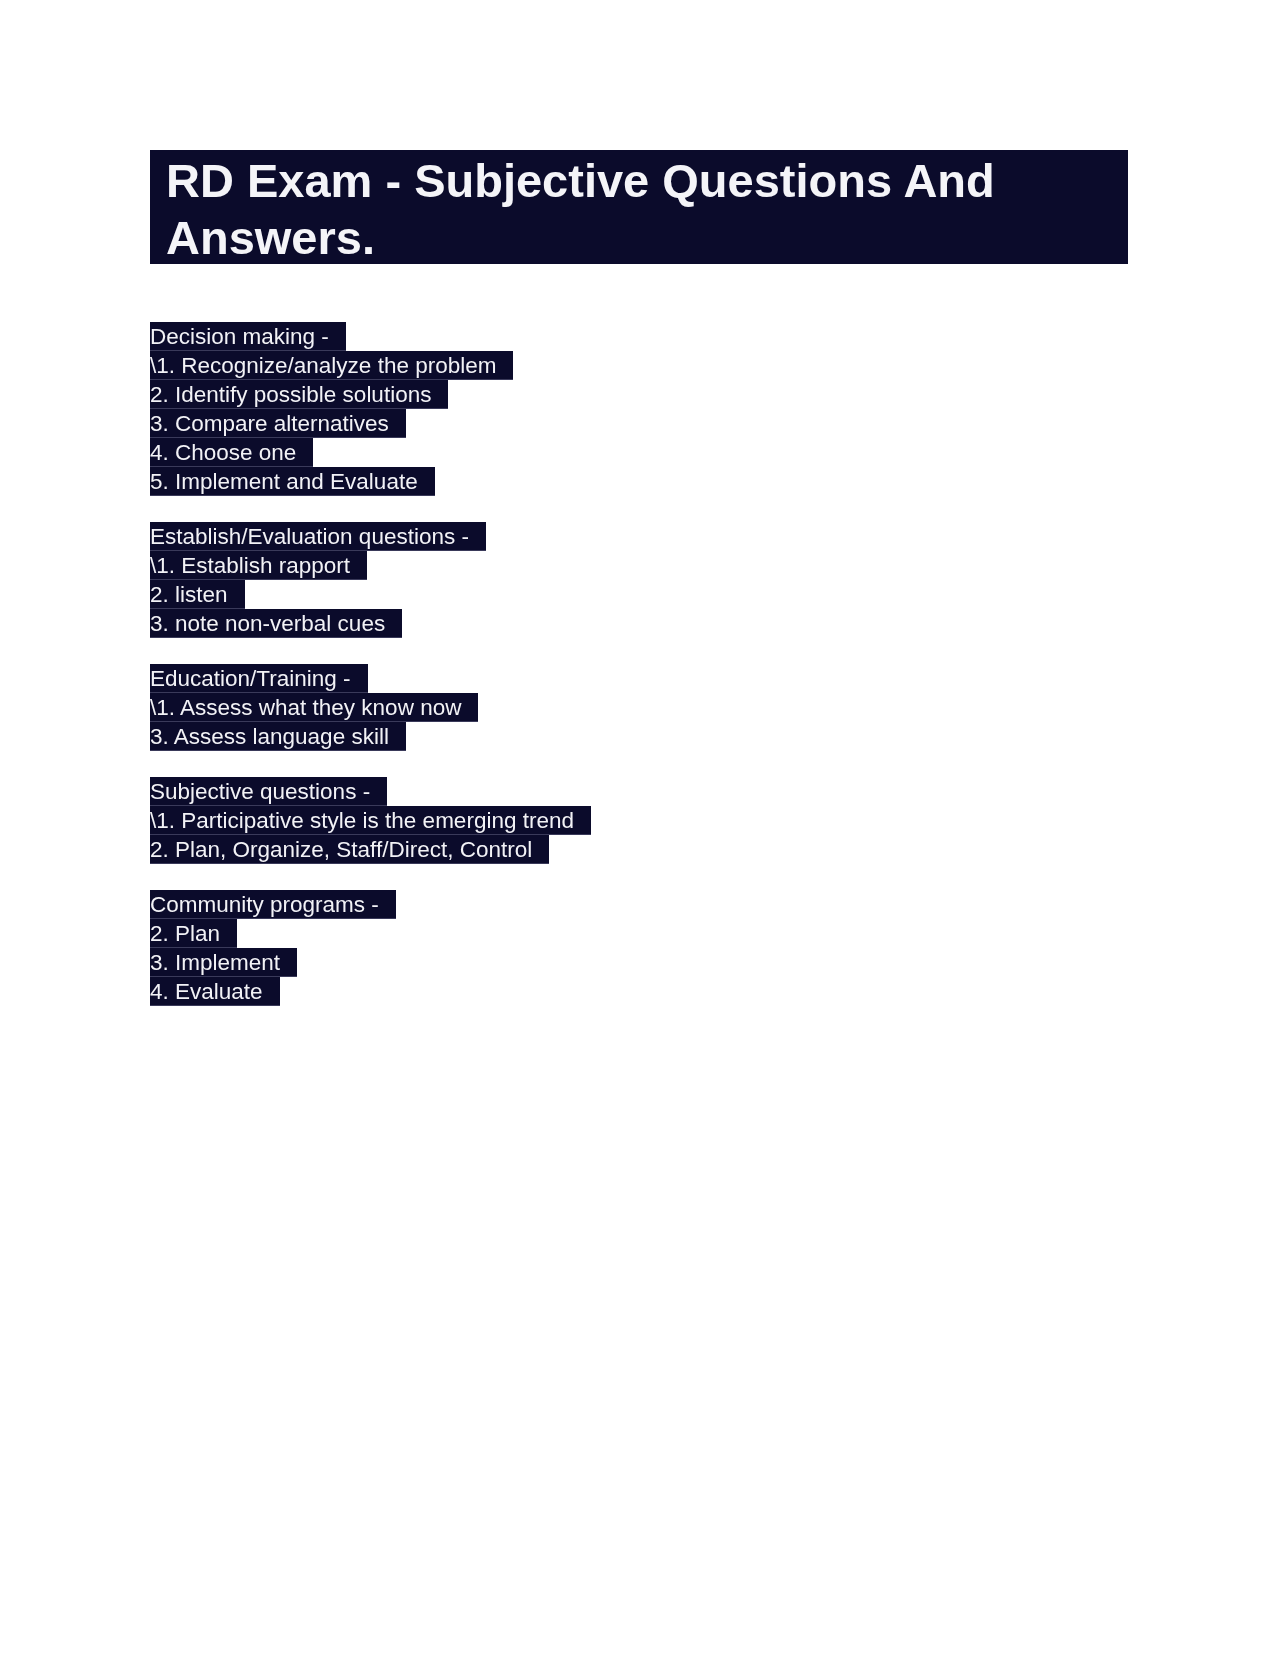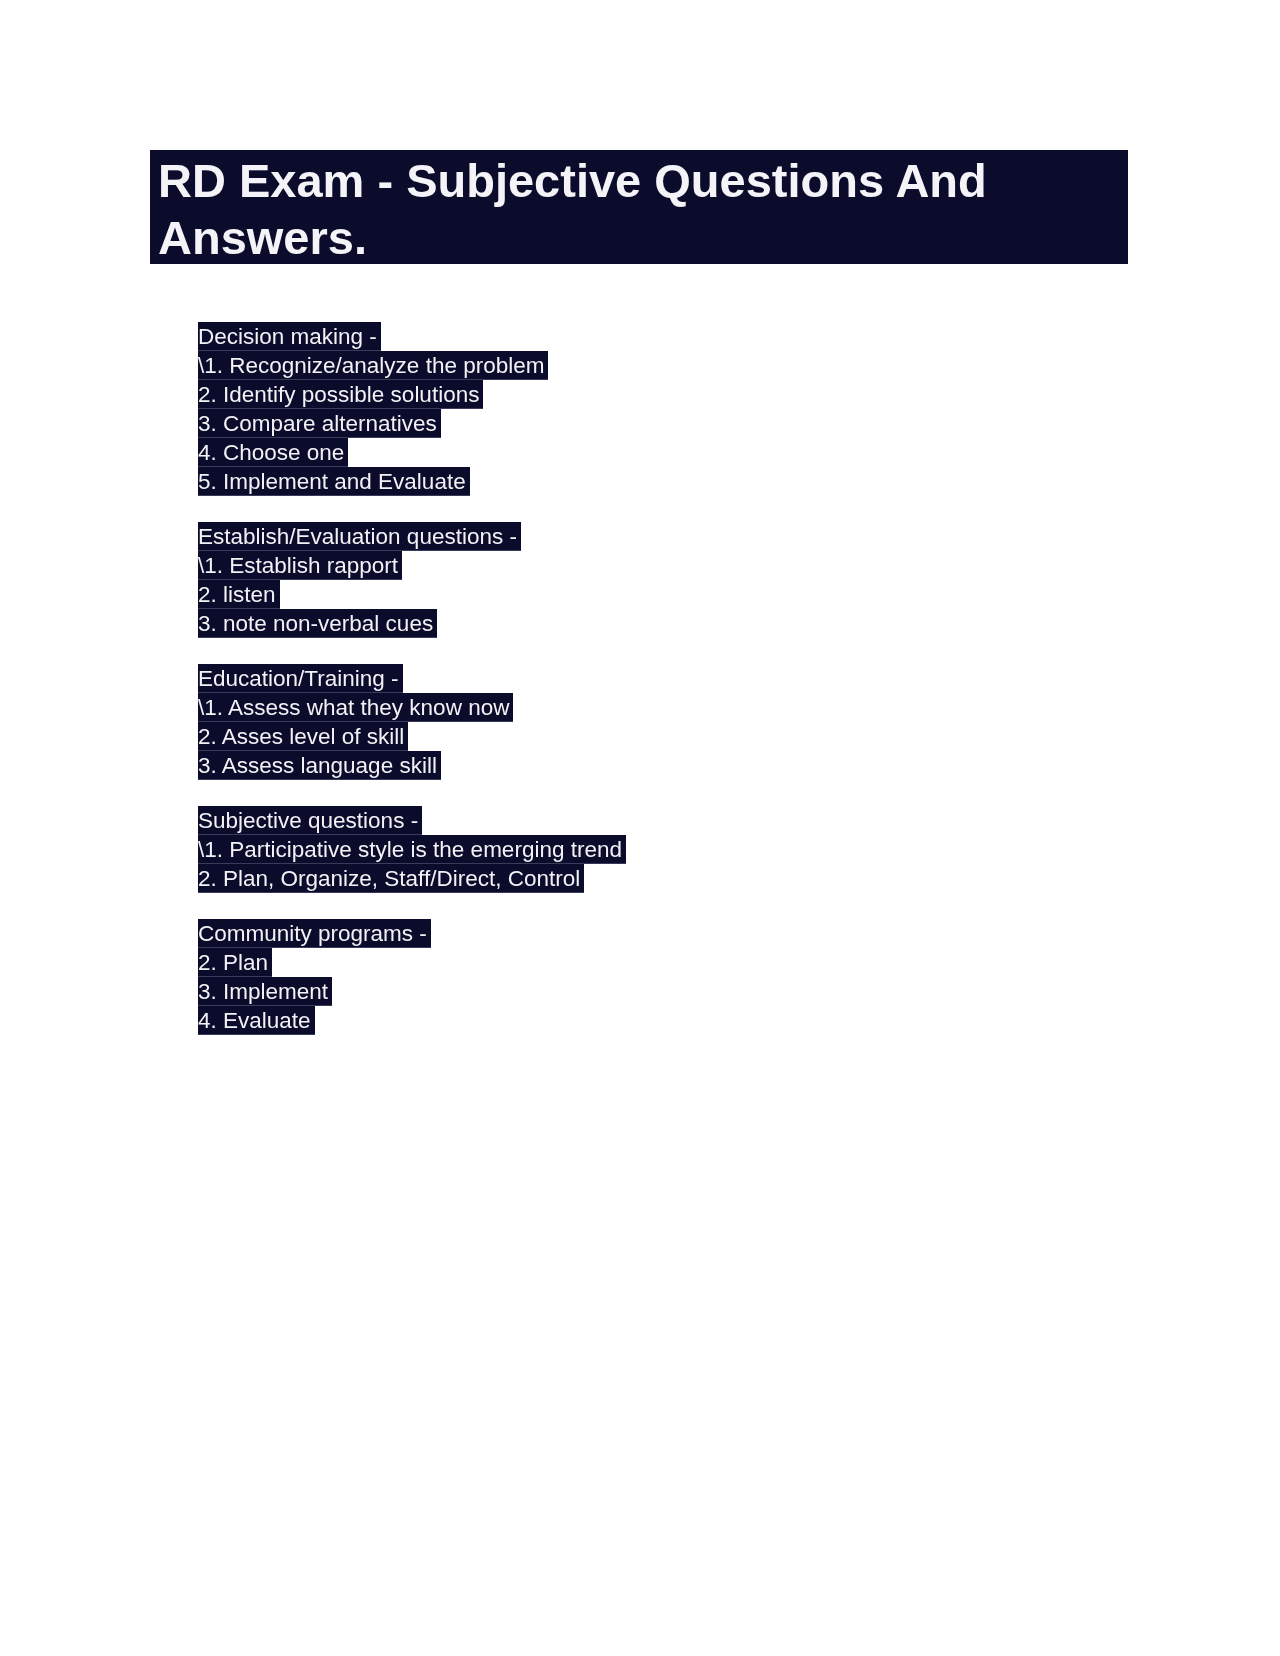--- a/index.html
+++ b/index.html
@@ -19,21 +19,21 @@
       left: 150px;
       top: 150px;
       width: 978px;
     }
     .title-box {
       background: #0b0b2b;
       color: #f4f4f8;
       font-weight: bold;
       font-size: 47px;
       line-height: 57px;
-      padding: 2px 0 0 8px;
+      padding: 2px 0 0 16px;
       height: 114px;
       box-sizing: border-box;
       width: 978px;
       margin-left: 0;
     }
     .sections {
       margin-top: 58px;
     }
     .section {
       margin-bottom: 26px;
@@ -43,24 +43,23 @@
       height: 29px;
       line-height: 29px;
     }
     .hl {
       background: #0b0b2b;
       color: #f2f2f6;
       font-size: 22.5px;
       display: inline-block;
       height: 28px;
       line-height: 29px;
-      padding-right: 4px;
+      padding-right: 17px;
       white-space: pre;
       border-bottom: 1px solid #3a3a5a;
-      margin-left: 48px;
     }
   </style>
 </head>
 <body>
 
 <div class="page">
   <div class="title-box">RD Exam - Subjective Questions And Answers.</div>
 
   <div class="sections">
 
@@ -76,21 +75,20 @@
     <div class="section">
       <span class="line"><span class="hl">Establish/Evaluation questions -</span></span>
       <span class="line"><span class="hl">\1. Establish rapport</span></span>
       <span class="line"><span class="hl">2. listen</span></span>
       <span class="line"><span class="hl">3. note non-verbal cues</span></span>
     </div>
 
     <div class="section">
       <span class="line"><span class="hl">Education/Training -</span></span>
       <span class="line"><span class="hl">\1. Assess what they know now</span></span>
-      <span class="line"><span class="hl">2. Asses level of skill</span></span>
       <span class="line"><span class="hl">3. Assess language skill</span></span>
     </div>
 
     <div class="section">
       <span class="line"><span class="hl">Subjective questions -</span></span>
       <span class="line"><span class="hl">\1. Participative style is the emerging trend</span></span>
       <span class="line"><span class="hl">2. Plan, Organize, Staff/Direct, Control</span></span>
     </div>
 
     <div class="section">

